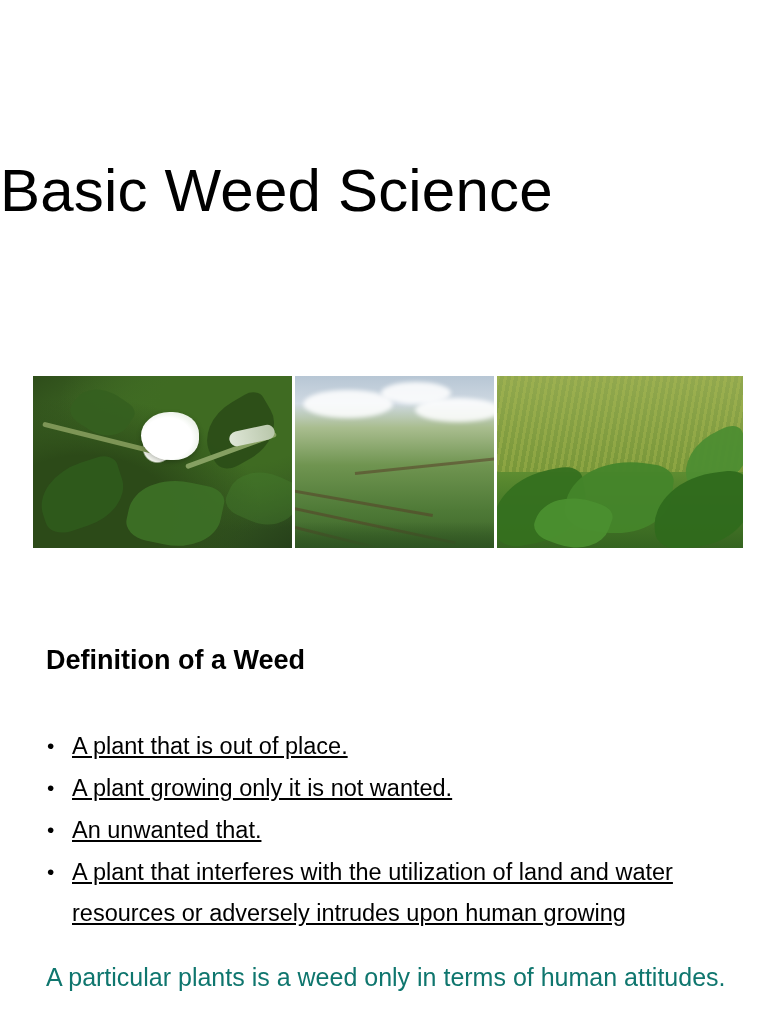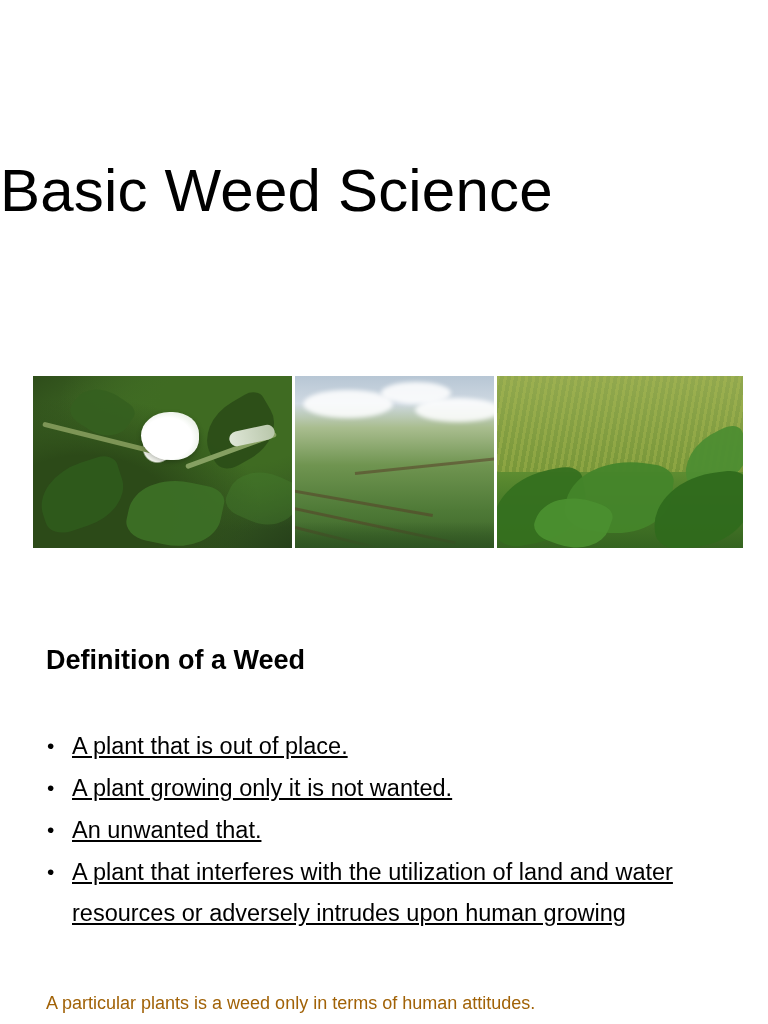--- a/index.html
+++ b/index.html
@@ -180,26 +180,26 @@
     content: "\2022";
     position: absolute;
     left: 3px;
     top: -1px;
     font-size: 21px;
     line-height: 41px;
   }
 
   .footnote {
     position: absolute;
-    top: 989px;
+    top: 963px;
     left: 46px;
     width: 690px;
-    font-size: 18px;
+    font-size: 25px;
     line-height: 28px;
-    color: #a16207;
+    color: #0f766e;
   }
 </style>
 </head>
 <body>
 
 <div class="slide">
 
   <h1 class="slide-title">Basic Weed Science</h1>
 
   <div class="image-strip">

